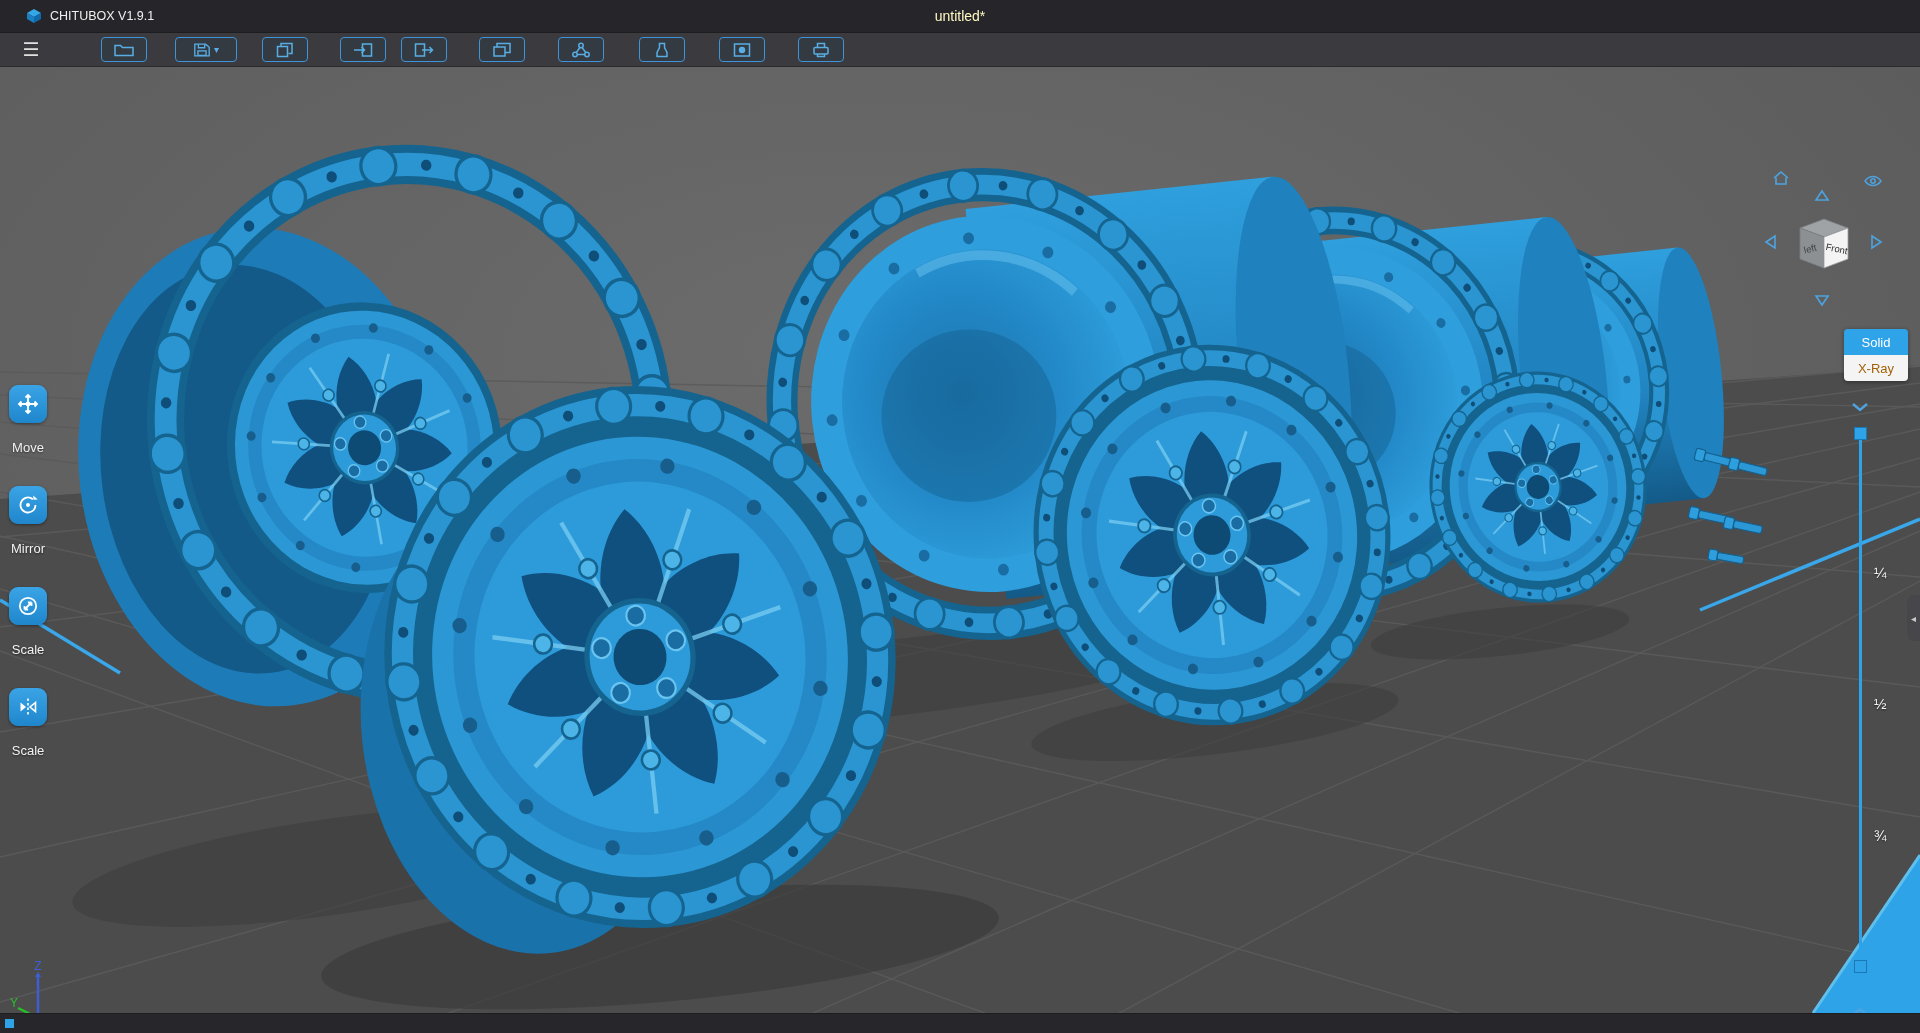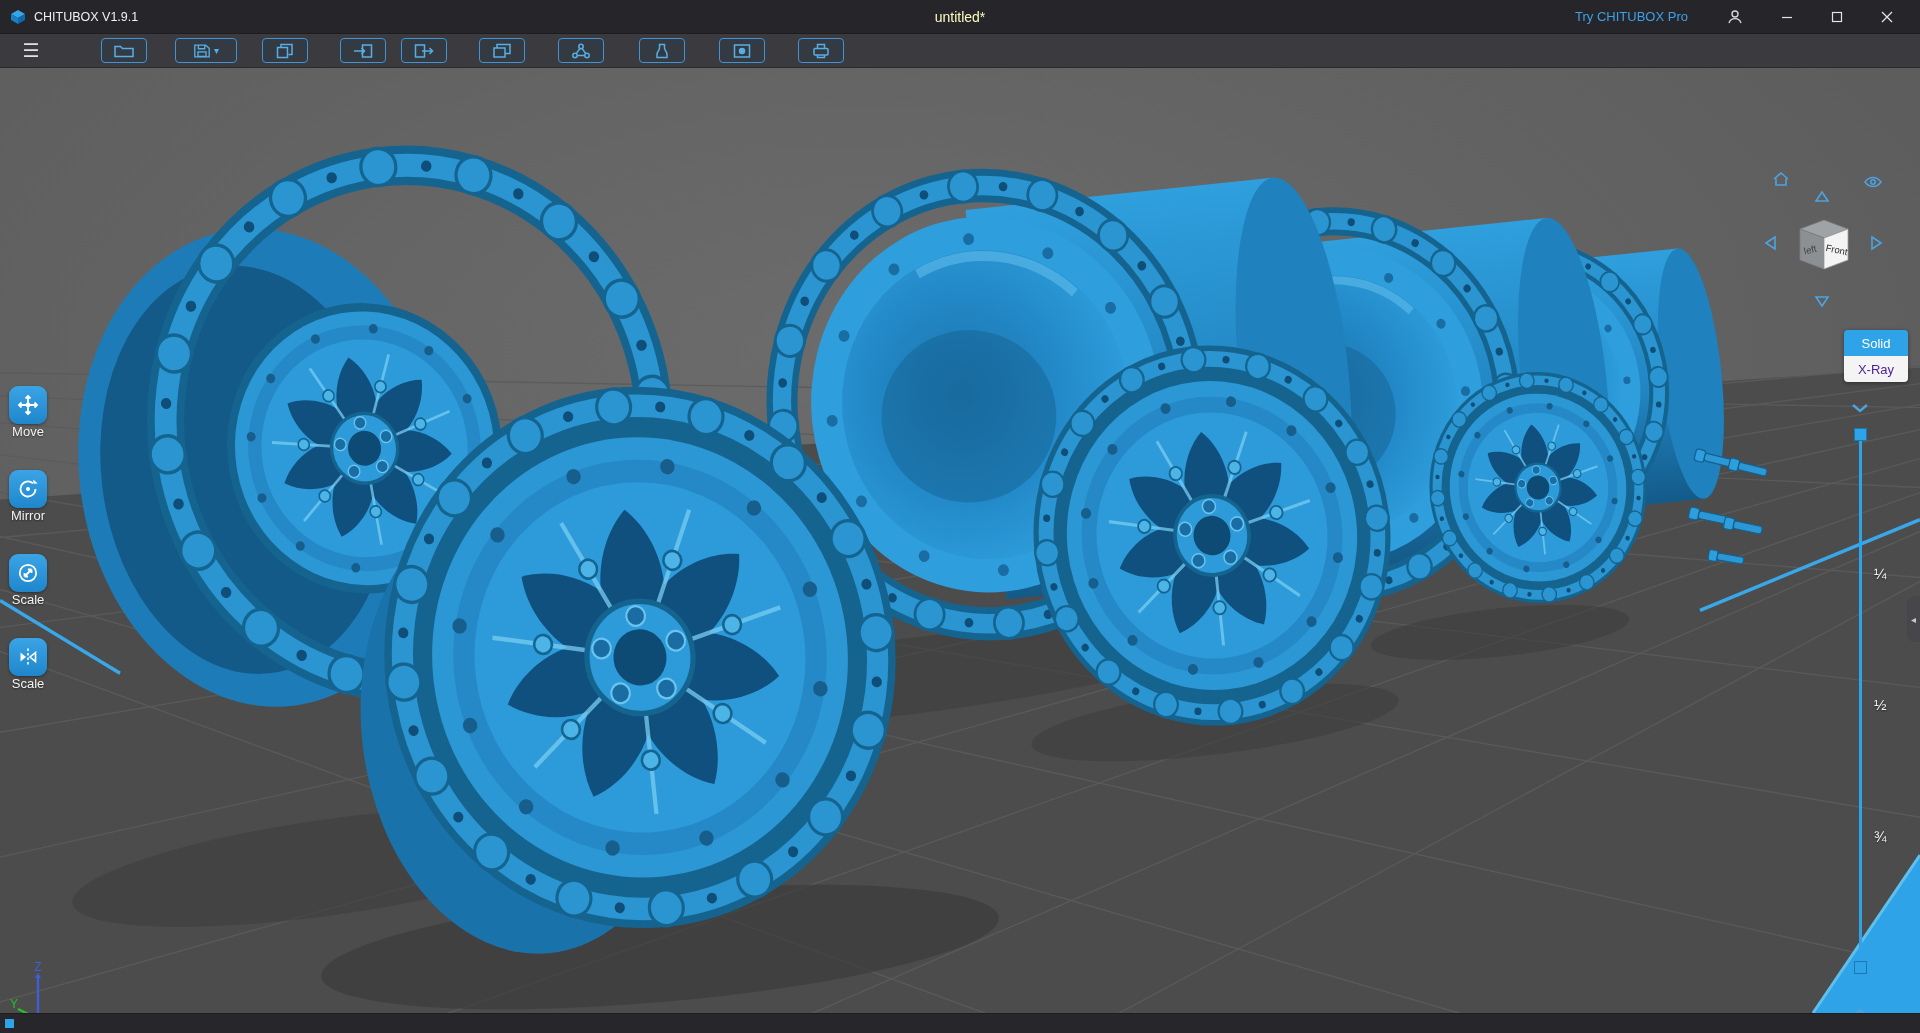--- a/index.html
+++ b/index.html
@@ -1,21 +1,21 @@
 <!DOCTYPE html>
 <html><head>
 <meta charset="utf-8">
 <style>
   *{margin:0;padding:0;box-sizing:border-box;user-select:none}
   html,body{width:1920px;height:1033px;overflow:hidden;font-family:"Liberation Sans",sans-serif;background:#565656}
   .window{position:relative;width:1920px;height:1033px;display:flex;flex-direction:column;background:#565656}
 
   
   .titlebar{flex:0 0 33px;background:#26262a;display:flex;align-items:center;position:relative;color:#ececec;border-bottom:1px solid #1d1d20}
-  .tb-left{display:flex;align-items:center;padding-left:10px;gap:8px}
+  .tb-left{display:flex;align-items:center;padding-left:26px;gap:8px}
   .app-title{font-size:12.5px;color:#f0f0f0}
   .doc-title{position:absolute;left:50%;transform:translateX(-50%);font-size:14px;color:#fef9c3}
   .tb-right{margin-left:auto;display:flex;align-items:center;padding-right:16px}
   .try-pro{color:#3da0e8;font-size:13px;margin-right:30px;cursor:pointer}
   .win-btn{width:34px;height:33px;display:flex;align-items:center;justify-content:center;color:#e3e3e3;cursor:pointer}
   .win-btn svg{display:block}
 
   
   .toolbar{flex:0 0 34px;background:#3b3b3f;display:flex;align-items:center;border-bottom:1px solid #2a2a2d}
   .hamburger{margin-left:18px;width:26px;color:#e0e0e0;font-size:19px;line-height:1;cursor:pointer;text-align:center}
@@ -27,38 +27,38 @@
   .ml15{margin-left:15px}.ml33{margin-left:33px}.ml35{margin-left:35px}.ml34{margin-left:34px}
 
   
   .viewport{flex:1 1 auto;position:relative;overflow:hidden;background:#5e5e5e}
   .scene{position:absolute;inset:0;width:100%;height:100%}
 
   
   .left-tools{position:absolute;left:5px;top:318px;width:46px;display:flex;flex-direction:column;align-items:center}
   .tool-item{display:flex;flex-direction:column;align-items:center;margin-bottom:31px;cursor:pointer}
   .tool-icon{width:38px;height:38px;border-radius:9px;background:linear-gradient(#3aa4e6,#1f86cc);display:flex;align-items:center;justify-content:center;box-shadow:0 1px 3px rgba(0,0,0,.4)}
-  .tool-label{margin-top:0;font-size:13px;color:#f2f2f2;text-shadow:0 1px 2px rgba(0,0,0,.5)}
+  .tool-label{margin-top:17px;font-size:13px;color:#f2f2f2;text-shadow:0 1px 2px rgba(0,0,0,.5)}
 
   
   .viewcube{position:absolute;right:0;top:95px;width:150px;height:175px}
   .vc-abs{position:absolute;cursor:pointer}
   .vc-home{left:2px;top:8px}
   .vc-eye{left:94px;top:11px}
   .vc-up{left:44px;top:26px}
   .vc-down{left:44px;top:131px}
   .vc-left{left:-6px;top:72px}
   .vc-right{left:100px;top:72px}
   .vc-cube{left:14px;top:48px}
 
   
   .mode-toggle{position:absolute;right:12px;top:262px;width:64px;box-shadow:0 1px 4px rgba(0,0,0,.4);border-radius:4px;overflow:hidden}
   .mode-btn{height:26px;display:flex;align-items:center;justify-content:center;font-size:13px;cursor:pointer}
   .mode-active{background:#2ea3e8;color:#fff}
-  .mode-inactive{background:#f4f4f4;color:#4c1d95}
+  .mode-inactive{background:#f4f4f4;color:#a16207}
 
   
   .chev{position:absolute;cursor:pointer}
   .chev-down{left:1846px;top:333px}
   .chev-up{left:1846px;top:938px}
   .layer-slider{position:absolute;left:1853px;top:360px;width:14px;height:546px}
   .slider-track{position:absolute;left:5.5px;top:6px;bottom:6px;width:3px;background:#2ea3e8;cursor:pointer}
   .slider-handle{position:absolute;left:0.5px;width:13px;height:13px;background:#2ea3e8;border:1px solid #1a79b5;cursor:grab}
   .handle-top{top:0}
   .handle-bottom{bottom:0}
@@ -83,44 +83,20 @@
   <div class="titlebar">
     <div class="tb-left">
       <svg width="16" height="16" viewBox="0 0 16 16">
         <polygon points="8,1 15,5 8,9 1,5" fill="#35a7e8"></polygon>
         <polygon points="1,5 8,9 8,15 1,11" fill="#1b7fc4"></polygon>
         <polygon points="15,5 8,9 8,15 15,11" fill="#0f6aad"></polygon>
       </svg>
       <span class="app-title">CHITUBOX V1.9.1</span>
     </div>
     <div class="doc-title">untitled*</div>
-    <div class="tb-right">
-      <span class="try-pro">Try CHITUBOX Pro</span>
-      <div class="win-btn">
-        <svg width="16" height="16" viewBox="0 0 16 16" fill="none" stroke="#d6d6d6" stroke-width="1.4">
-          <circle cx="8" cy="5" r="3"></circle>
-            <path d="M2 14c1-3.4 3.2-4.4 6-4.4S13 10.6 14 14"></path>
-        </svg>
-      </div>
-      <div class="win-btn" style="margin-left:18px">
-        <svg width="12" height="12" viewBox="0 0 12 12" stroke="#e3e3e3" stroke-width="1.2">
-            <line x1="1" y1="6.5" x2="11" y2="6.5"></line>
-          </svg>
-      </div>
-      <div class="win-btn" style="margin-left:16px">
-        <svg width="12" height="12" viewBox="0 0 12 12" fill="none" stroke="#e3e3e3" stroke-width="1.2">
-            <rect x="1.5" y="1.5" width="9" height="9"></rect>
-          </svg>
-      </div>
-      <div class="win-btn" style="margin-left:16px">
-        <svg width="12" height="12" viewBox="0 0 12 12" stroke="#e3e3e3" stroke-width="1.3">
-            <path d="M1 1l10 10M11 1L1 11"></path>
-          </svg>
-      </div>
-    </div>
   </div>
 
   <div class="toolbar">
     <div class="hamburger"><span>☰</span></div>
 
     <div class="tbtn ml57">
       <svg width="20" height="16" viewBox="0 0 20 16" fill="none" stroke="#58aee4" stroke-width="1.5">
           <path d="M1 3.5h5.5l2 2H19v8H1z"></path>
         </svg>
     </div>

